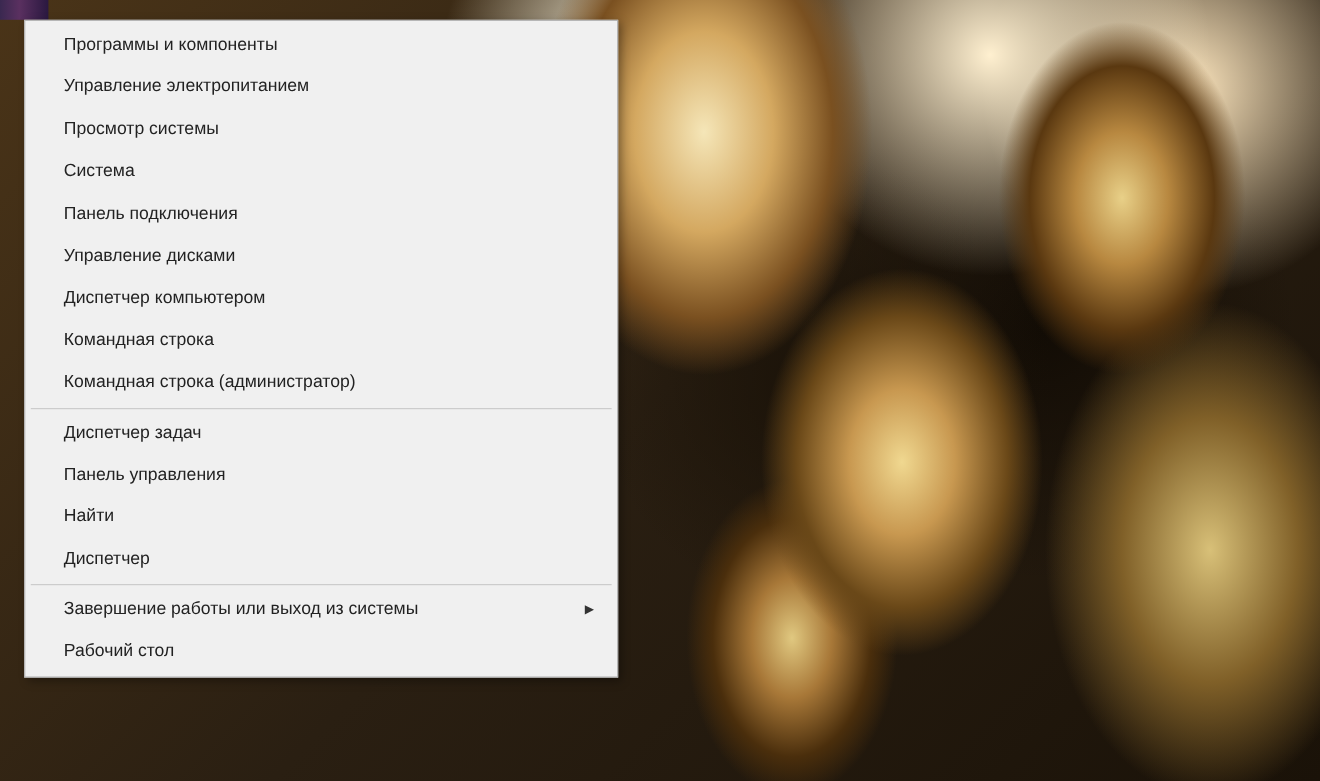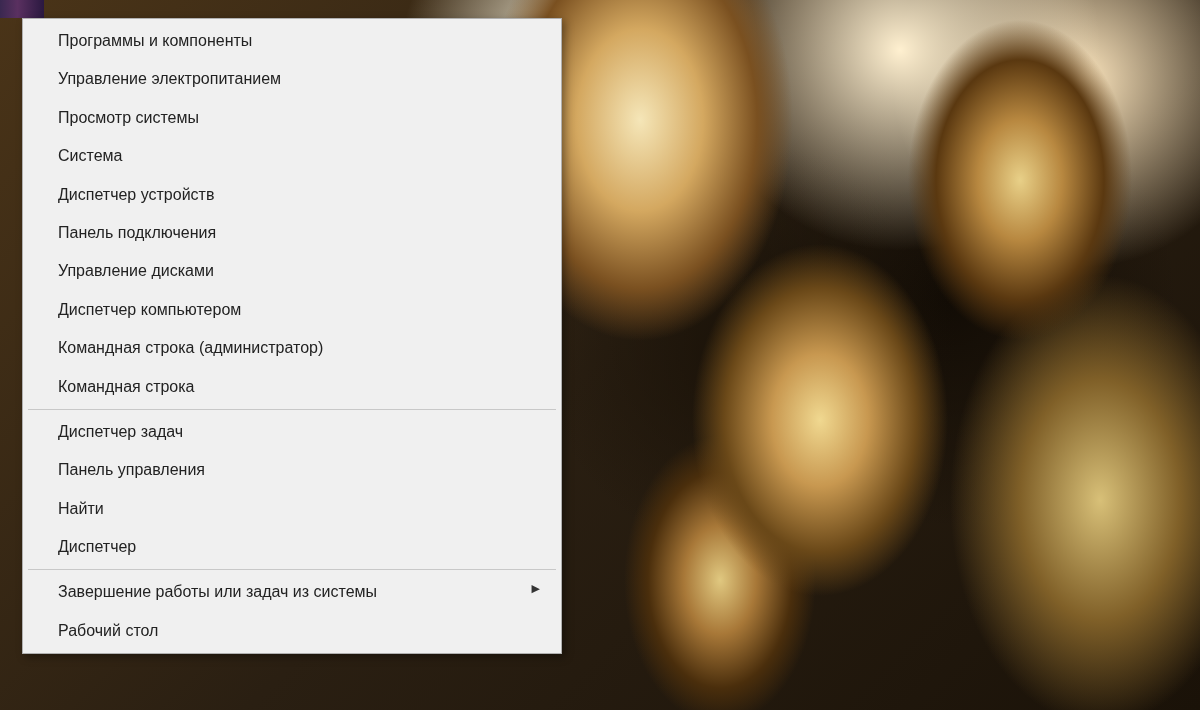--- a/index.html
+++ b/index.html
@@ -41,20 +41,21 @@
       top: 18px;
       left: 22px;
       width: 540px;
       background: #f0f0f0;
       border: 1px solid #b0b0b0;
       box-shadow: 3px 3px 8px rgba(0,0,0,0.35);
       padding: 3px 3px;
     }
     .menu-item {
       display: flex;
+      align-items: center;
       justify-content: space-between;
       padding: 8px 18px 8px 32px;
       color: #222;
       cursor: default;
       line-height: 1.4;
     }
     .menu-sep {
       height: 1px;
       background: #c8c8c8;
       margin: 3px 2px;
@@ -79,56 +80,53 @@
   <div class="menu-item">
     <span>Управление электропитанием</span>
   </div>
   <div class="menu-item">
     <span>Просмотр системы</span>
   </div>
   <div class="menu-item">
     <span>Система</span>
   </div>
   <div class="menu-item">
-    <span>Диспетчер устройств</span>
-  </div>
-  <div class="menu-item">
     <span>Панель подключения</span>
   </div>
   <div class="menu-item">
     <span>Управление дисками</span>
   </div>
   <div class="menu-item">
     <span>Диспетчер компьютером</span>
   </div>
   <div class="menu-item">
-    <span>Командная строка (администратор)</span>
+    <span>Командная строка</span>
   </div>
   <div class="menu-item">
-    <span>Командная строка</span>
+    <span>Командная строка (администратор)</span>
   </div>
 
   <div class="menu-sep"></div>
 
   <div class="menu-item">
     <span>Диспетчер задач</span>
   </div>
   <div class="menu-item">
     <span>Панель управления</span>
   </div>
   <div class="menu-item">
     <span>Найти</span>
   </div>
   <div class="menu-item">
     <span>Диспетчер</span>
   </div>
 
   <div class="menu-sep"></div>
 
   <div class="menu-item">
-    <span>Завершение работы или задач из системы</span>
+    <span>Завершение работы или выход из системы</span>
     <span class="submenu-arrow">▶</span>
   </div>
   <div class="menu-item">
     <span>Рабочий стол</span>
   </div>
 
 </div>
 
 </body></html>

